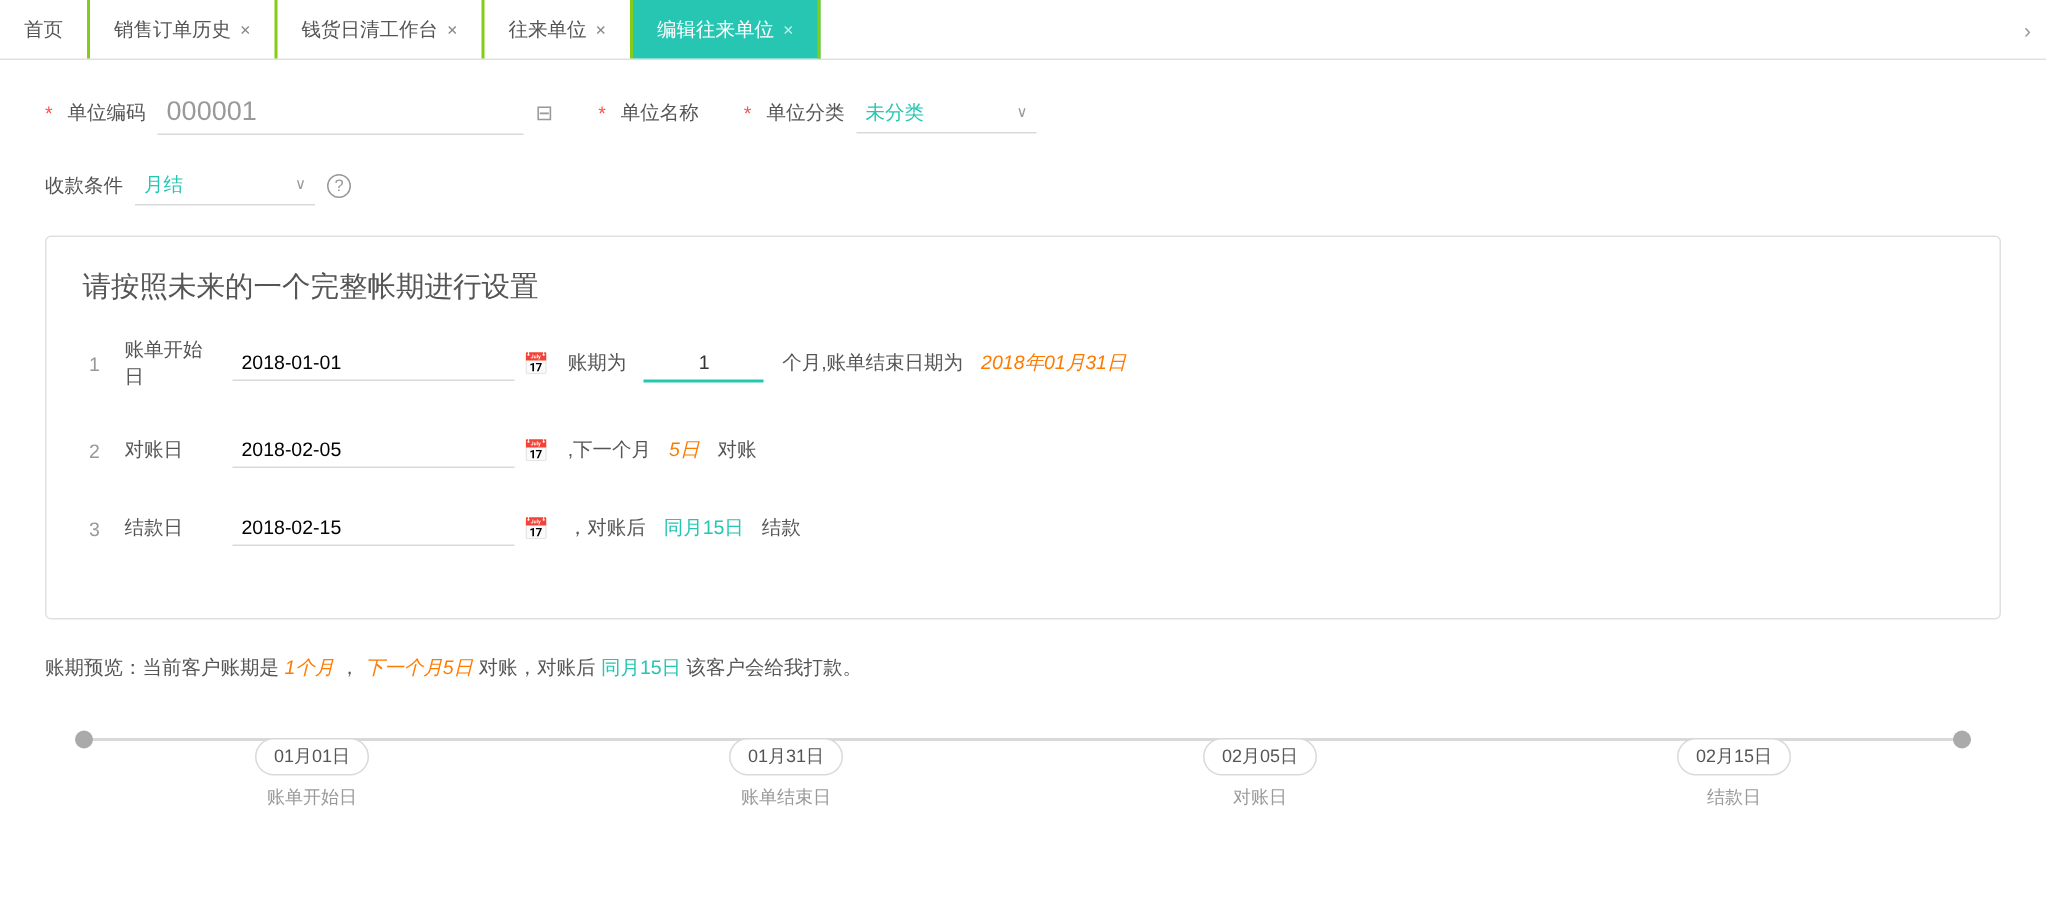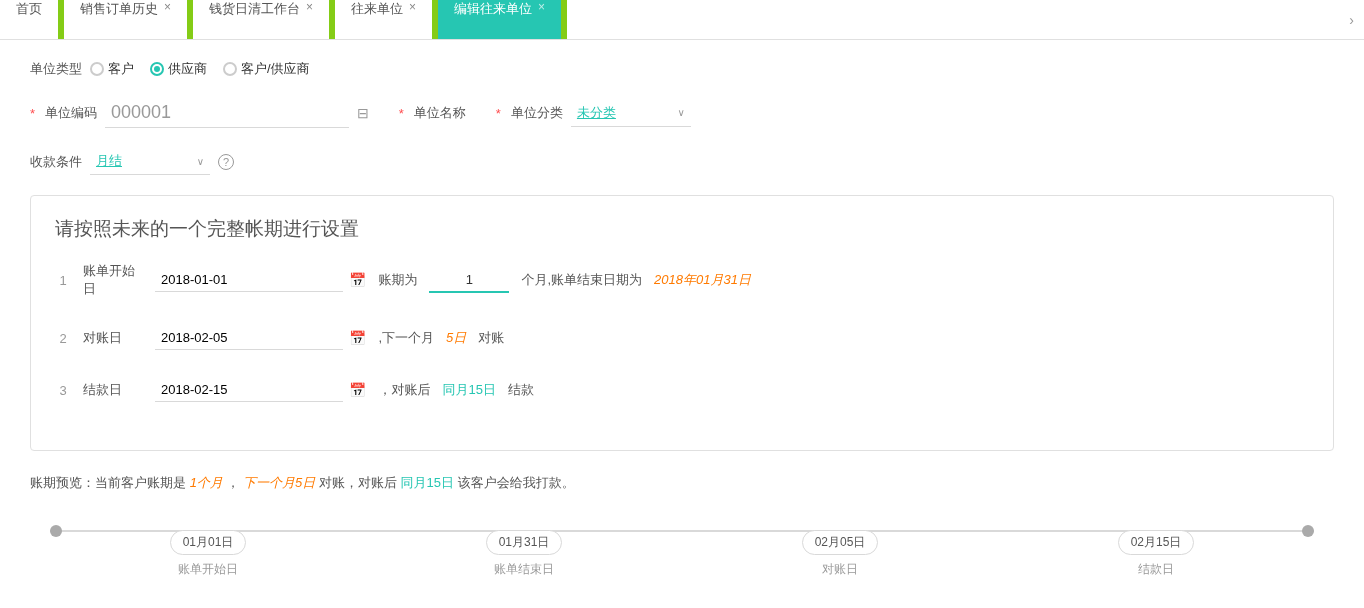--- a/index.html
+++ b/index.html
@@ -9,27 +9,27 @@
     .tab-bar {
       display: flex;
       align-items: center;
       background: #fff;
       border-bottom: 1px solid #e0e0e0;
       height: 40px;
       padding: 0;
     }
     .tab-item {
       display: flex;
-      align-items: flex-start;
+      align-items: center;
       padding: 0 16px;
       height: 100%;
       cursor: pointer;
       color: #555;
       font-size: 13px;
-      border-right: 6px solid #84cc16;
+      border-right: 2px solid #84cc16;
       white-space: nowrap;
       gap: 6px;
     }
     .tab-item.active {
       background: #26c6b2;
       color: #fff;
     }
     .tab-close {
       font-size: 12px;
       opacity: 0.7;
@@ -124,21 +124,20 @@
       align-items: center;
       border-bottom: 1px solid #d9d9d9;
       padding: 4px 6px;
       gap: 4px;
       min-width: 120px;
       cursor: pointer;
     }
     .select-value {
       flex: 1;
       color: #26c6b2;
-      text-decoration: underline;
     }
     .chevron-icon {
       color: #999;
       font-size: 10px;
     }
 
     .icon-btn {
       color: #999;
       cursor: pointer;
       font-size: 14px;
@@ -308,39 +307,20 @@
   </div>
   <div class="tab-item active">
     <span>编辑往来单位</span>
     <span class="tab-close">×</span>
   </div>
   <div class="tab-arrow">›</div>
 </div>
 
 <div class="main-content">
 
-  <div class="form-row">
-    <div class="form-group">
-      <span class="form-label">单位类型</span>
-      <div class="radio-group">
-        <label class="radio-item">
-          <div class="radio-circle"></div>
-          <span>客户</span>
-        </label>
-        <label class="radio-item">
-          <div class="radio-circle checked"></div>
-          <span>供应商</span>
-        </label>
-        <label class="radio-item">
-          <div class="radio-circle"></div>
-          <span>客户/供应商</span>
-        </label>
-      </div>
-    </div>
-  </div>
 
   <div class="form-row">
     <div class="form-group">
       <span class="required-star">*</span>
       <span class="form-label">单位编码</span>
       <input class="form-input code-input" type="text" value="000001" style="">
       <span class="icon-btn">⊟</span>
     </div>
     <div class="form-group">
       <span class="required-star">*</span>

